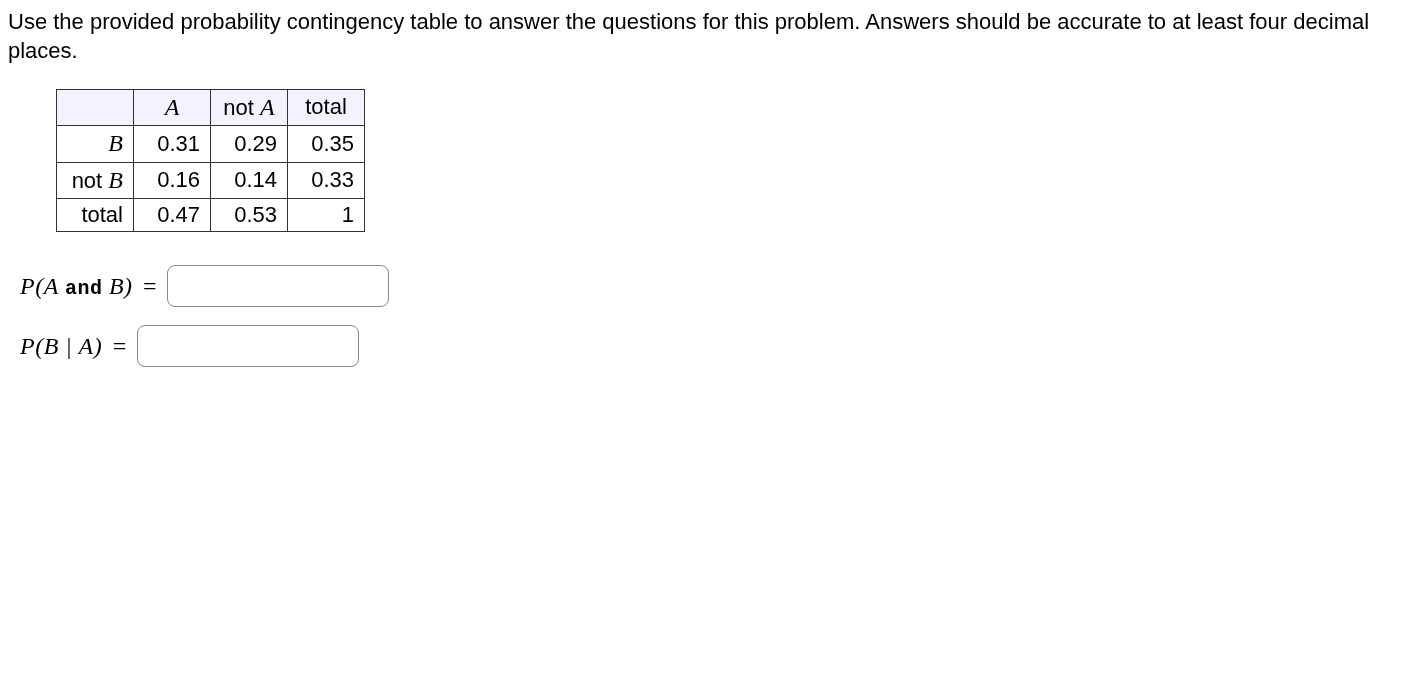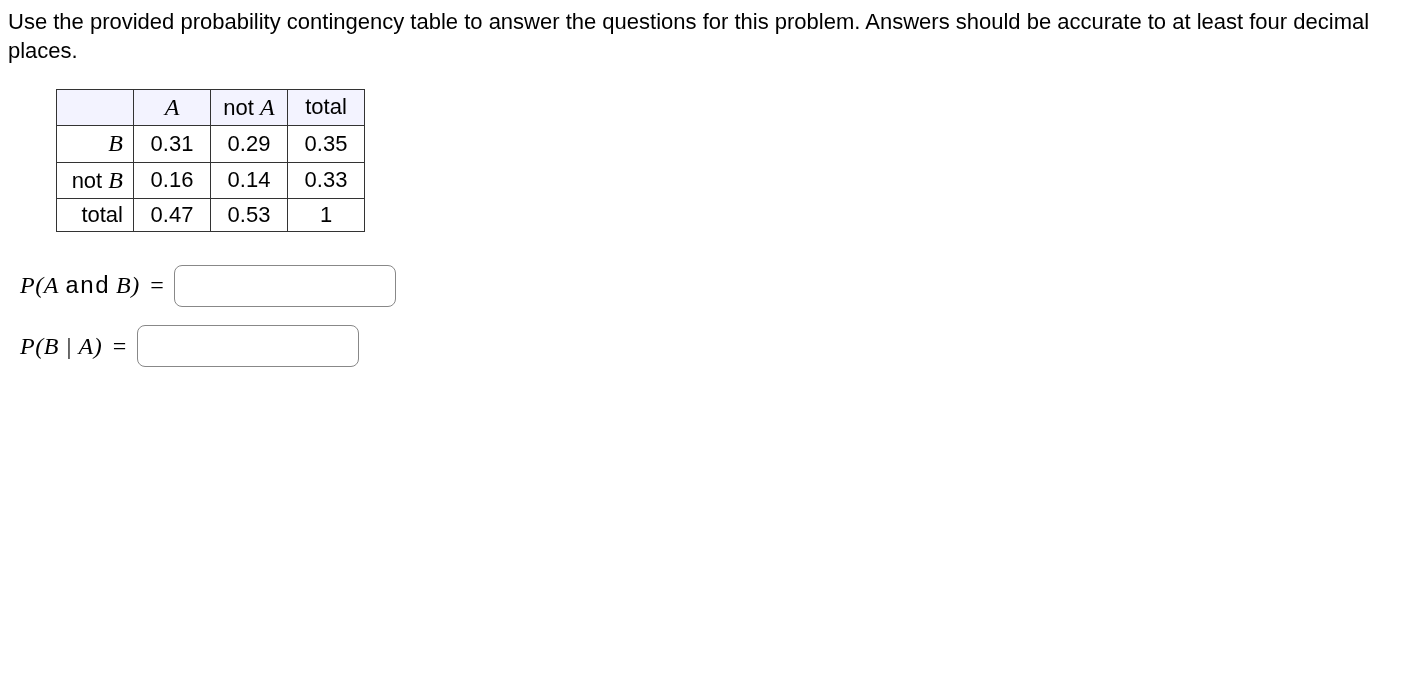--- a/index.html
+++ b/index.html
@@ -18,21 +18,21 @@
       margin-bottom: 32px;
     }
     table.contingency {
       border-collapse: collapse;
       background: #fff;
     }
     table.contingency td,
     table.contingency th {
       border: 1px solid #333;
       padding: 2px 10px;
-      text-align: center;
+      text-align: right;
       font-weight: normal;
       min-width: 56px;
     }
     table.contingency thead td {
       background: #f3f3ff;
       text-align: center;
     }
     table.contingency thead td.empty {
       background: #f3f3ff;
     }
@@ -57,21 +57,22 @@
     .q-label {
       font-family: 'Times New Roman', Times, serif;
       font-size: 24px;
       font-style: italic;
       letter-spacing: 0.5px;
       white-space: nowrap;
     }
     .q-label .op {
       font-family: 'Lucida Console', 'Courier New', monospace;
       font-style: normal;
-      font-size: 24px;
+      font-size: 20px;
+      font-weight: bold;
     }
     .q-label .eq {
       font-style: normal;
       margin: 0 6px 0 4px;
     }
     .answer-input {
       width: 200px;
       height: 36px;
       border: 1.5px solid #888;
       border-radius: 8px;

